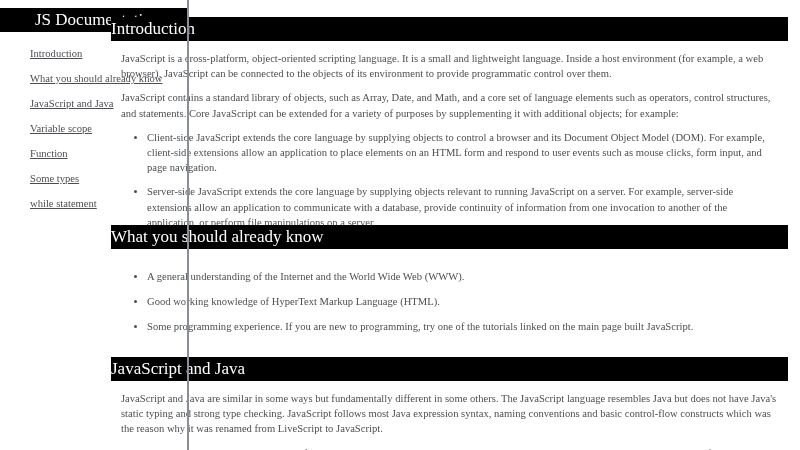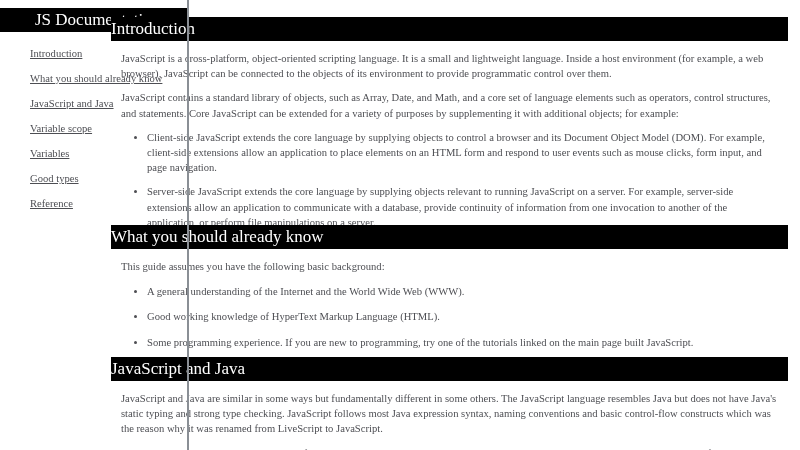--- a/index.html
+++ b/index.html
@@ -49,23 +49,23 @@
 </head>
 <body>
 
 <nav id="navbar">
   <header id="nav-header">JS Documentation</header>
   <ul id="nav-list">
     <li><a href="#">Introduction</a></li>
     <li><a href="#">What you should already know</a></li>
     <li><a href="#">JavaScript and Java</a></li>
     <li><a href="#">Variable scope</a></li>
-    <li><a href="#">Variables</a></li>
-    <li><a href="#">Good types</a></li>
-    <li><a href="#">Reference</a></li>
+    <li><a href="#">Function</a></li>
+    <li><a href="#">Some types</a></li>
+    <li><a href="#">while statement</a></li>
   </ul>
 </nav>
 
 <main id="main">
   <section id="sec-intro" class="section">
     <h2 class="sec-heading">Introduction</h2>
     <div class="gap10"></div>
     <p>JavaScript is a cross-platform, object-oriented scripting language. It is a small and lightweight language. Inside a host environment (for example, a web browser), JavaScript can be connected to the objects of its environment to provide programmatic control over them.</p>
     <div class="gap9"></div>
     <p>JavaScript contains a standard library of objects, such as Array, Date, and Math, and a core set of language elements such as operators, control structures, and statements. Core JavaScript can be extended for a variety of purposes by supplementing it with additional objects; for example:</p>
@@ -73,21 +73,20 @@
     <ul>
       <li>Client-side JavaScript extends the core language by supplying objects to control a browser and its Document Object Model (DOM). For example, client-side extensions allow an application to place elements on an HTML form and respond to user events such as mouse clicks, form input, and page navigation.</li>
       <div class="gap9"></div>
       <li>Server-side JavaScript extends the core language by supplying objects relevant to running JavaScript on a server. For example, server-side extensions allow an application to communicate with a database, provide continuity of information from one invocation to another of the application, or perform file manipulations on a server.</li>
     </ul>
   </section>
 
   <section id="sec-know" class="section">
     <h2 class="sec-heading">What you should already know</h2>
     <div class="gap10"></div>
-    <p>This guide assumes you have the following basic background:</p>
     <div class="gap10"></div>
     <ul>
       <li>A general understanding of the Internet and the World Wide Web (WWW).</li>
       <div class="gap10"></div>
       <li>Good working knowledge of HyperText Markup Language (HTML).</li>
       <div class="gap10"></div>
       <li>Some programming experience. If you are new to programming, try one of the tutorials linked on the main page built JavaScript.</li>
     </ul>
   </section>
 

